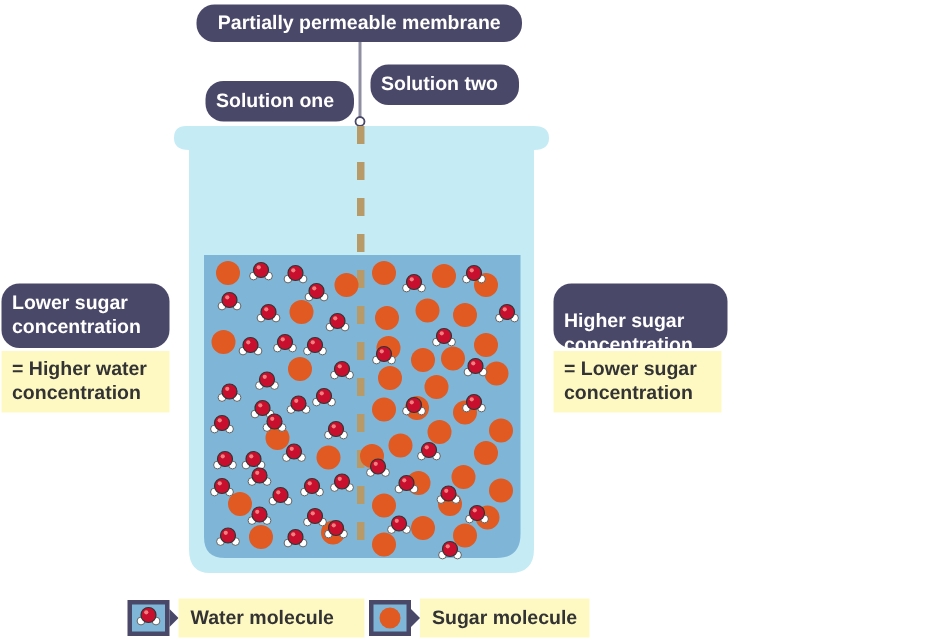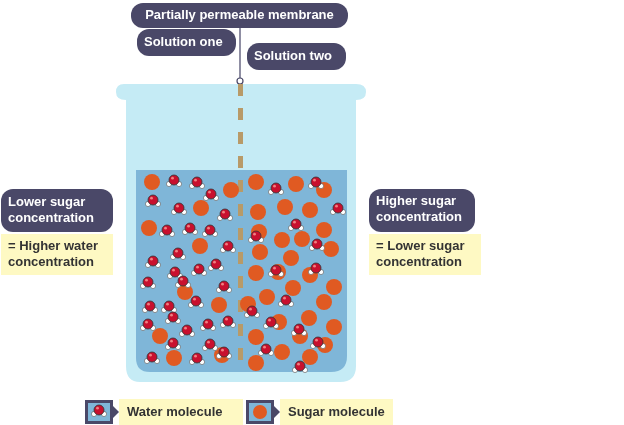--- a/index.html
+++ b/index.html
@@ -374,33 +374,33 @@
   <g>
     <rect x="246" y="400" width="28" height="24" fill="#4a4868"></rect>
     <rect x="249" y="403" width="22" height="18" fill="#7fb6d8"></rect>
     <polygon points="274,406 280,412 274,418" fill="#4a4868"></polygon>
     <circle cx="260" cy="412" r="7" fill="#e05a22"></circle>
   </g>
 </svg>
 
 <div class="label dark" style="left:131px; top:3px; width:217px; height:25px; text-align:center;">Partially permeable membrane</div>
 
-<div class="label dark" style="left:137px; top:29px; width:99px; height:27px; padding-top:5px;">Solution one</div>
+<div class="label dark" style="left:137px; top:54px; width:99px; height:27px; padding-top:5px;">Solution one</div>
 <div class="label dark" style="left:247px; top:43px; width:99px; height:27px; padding-top:5px;">Solution two</div>
 
 <div class="label dark" style="left:1px; top:189px; width:112px; height:43px; padding-top:5px;">
   <div>Lower sugar</div>
   <div>concentration</div>
 </div>
 <div class="label light" style="left:1px; top:234px; width:112px; height:41px; padding-top:4px;">
   <div>= Higher water</div>
   <div>concentration</div>
 </div>
 
-<div class="label dark" style="left:369px; top:189px; width:106px; height:43px; padding-top:4px;">
+<div class="label dark" style="left:369px; top:189px; width:116px; height:43px; padding-top:17px;">
   <div>Higher sugar</div>
   <div>concentration</div>
 </div>
 <div class="label light" style="left:369px; top:234px; width:112px; height:41px; padding-top:4px;">
   <div>= Lower sugar</div>
   <div>concentration</div>
 </div>
 
 <div class="label light" style="left:119px; top:399px; width:124px; height:26px; padding-top:5px; padding-left:8px;">Water molecule</div>
 <div class="label light" style="left:280px; top:399px; width:113px; height:26px; padding-top:5px; padding-left:8px;">Sugar molecule</div>

